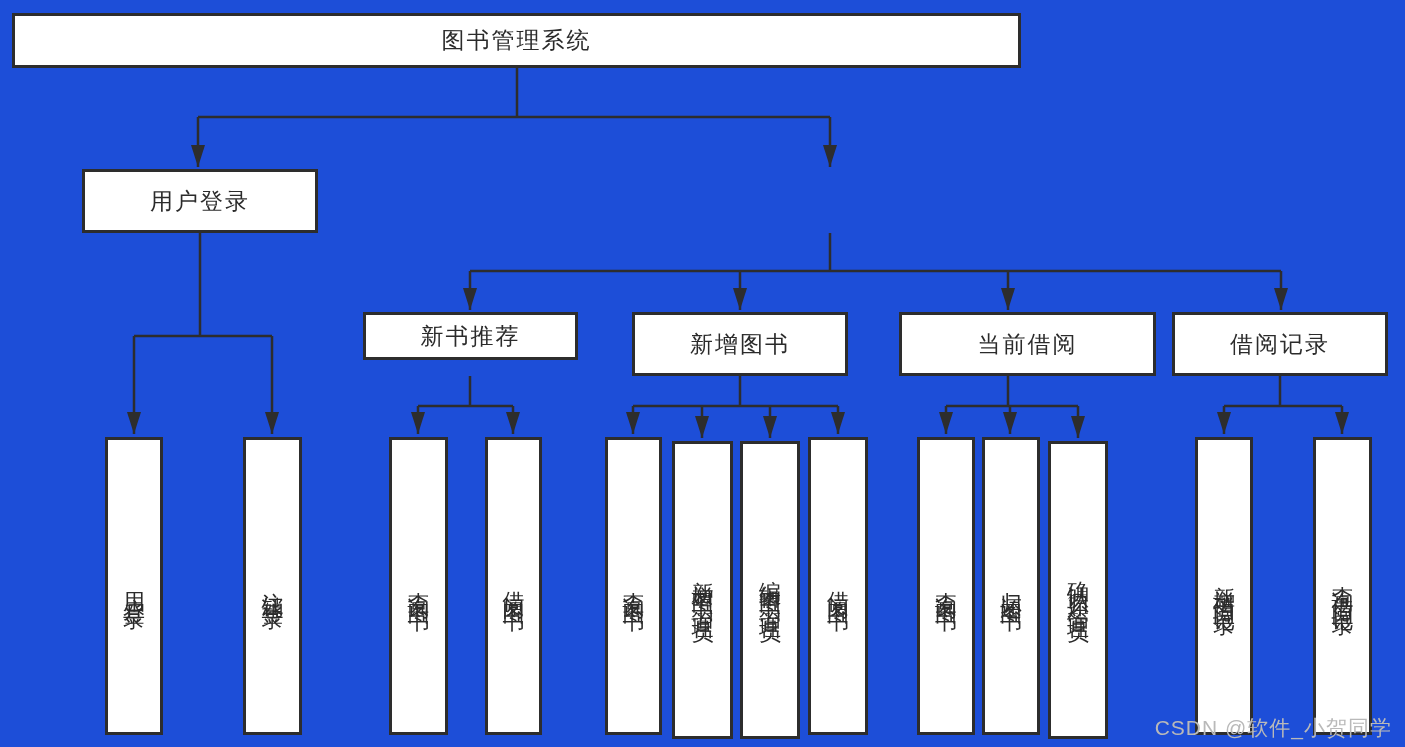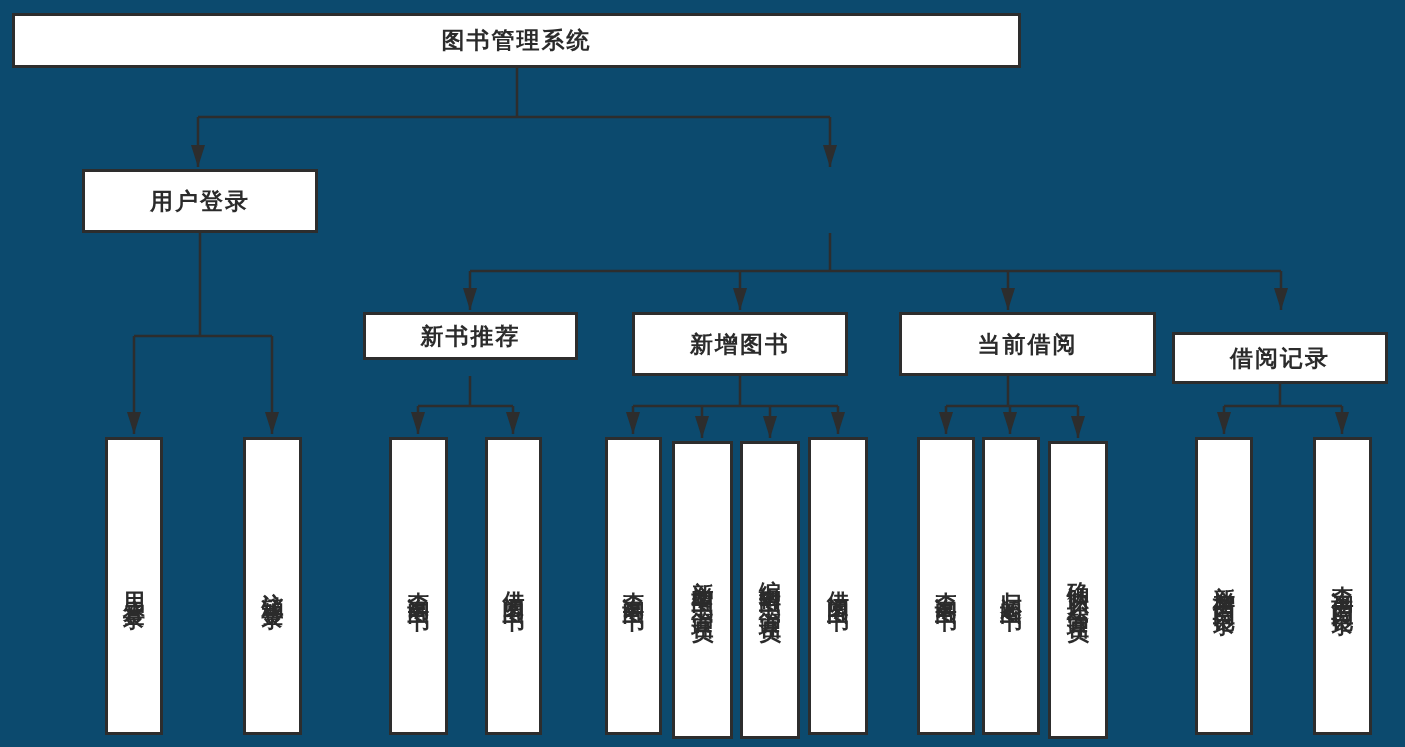--- a/index.html
+++ b/index.html
@@ -1,22 +1,21 @@
 <!DOCTYPE html>
 <html><head>
 <meta charset="utf-8">
 <style>
   html,body{margin:0;padding:0;background:#ffffff;}
   .canvas{
     position:relative;
     width:1405px;height:747px;
-    background:#0c4a6e;
+    background:#1d4ed8;
     font-family:"Liberation Sans", sans-serif;
     overflow:hidden;
-    font-weight:bold;
   }
   .wires{position:absolute;left:0;top:0;width:1405px;height:747px;}
   .node{
     position:absolute;
     box-sizing:border-box;
     background:#ffffff;
     border:3px solid #2d2d2d;
     color:#2b2b2b;
     display:flex;align-items:center;justify-content:center;
     text-align:center;
@@ -80,33 +79,34 @@
     </g>
   </svg>
 
   <div class="node hbox" style="left:12px;top:13px;width:1009px;height:55px">图书管理系统</div>
 
   <div class="node hbox" style="left:82px;top:169px;width:236px;height:64px">用户登录</div>
 
   <div class="node hbox" style="left:363px;top:312px;width:215px;height:48px">新书推荐</div>
   <div class="node hbox" style="left:632px;top:312px;width:216px;height:64px">新增图书</div>
   <div class="node hbox" style="left:899px;top:312px;width:257px;height:64px">当前借阅</div>
-  <div class="node hbox" style="left:1172px;top:332px;width:216px;height:52px">借阅记录</div>
+  <div class="node hbox" style="left:1172px;top:312px;width:216px;height:64px">借阅记录</div>
 
   <div class="node vbox" style="left:105px;top:437px;width:58px;height:298px">用户登录</div>
   <div class="node vbox" style="left:243px;top:437px;width:59px;height:298px">注销登录</div>
 
   <div class="node vbox" style="left:389px;top:437px;width:59px;height:298px">查询图书</div>
   <div class="node vbox" style="left:485px;top:437px;width:57px;height:298px">借阅图书</div>
 
   <div class="node vbox" style="left:605px;top:437px;width:57px;height:298px">查询图书</div>
   <div class="node vbox" style="left:672px;top:441px;width:61px;height:298px">新增图书（管理员）</div>
   <div class="node vbox" style="left:740px;top:441px;width:60px;height:298px">编辑图书（管理员）</div>
   <div class="node vbox" style="left:808px;top:437px;width:60px;height:298px">借阅图书</div>
 
   <div class="node vbox" style="left:917px;top:437px;width:58px;height:298px">查询图书</div>
   <div class="node vbox" style="left:982px;top:437px;width:58px;height:298px">归还图书</div>
   <div class="node vbox" style="left:1048px;top:441px;width:60px;height:298px">确认归还（管理员）</div>
 
   <div class="node vbox" style="left:1195px;top:437px;width:58px;height:298px">新增借阅记录</div>
   <div class="node vbox" style="left:1313px;top:437px;width:59px;height:298px">查询借阅记录</div>
 
+  <div class="watermark">CSDN @软件_小贺同学</div>
 </div>
 
 </body></html>

